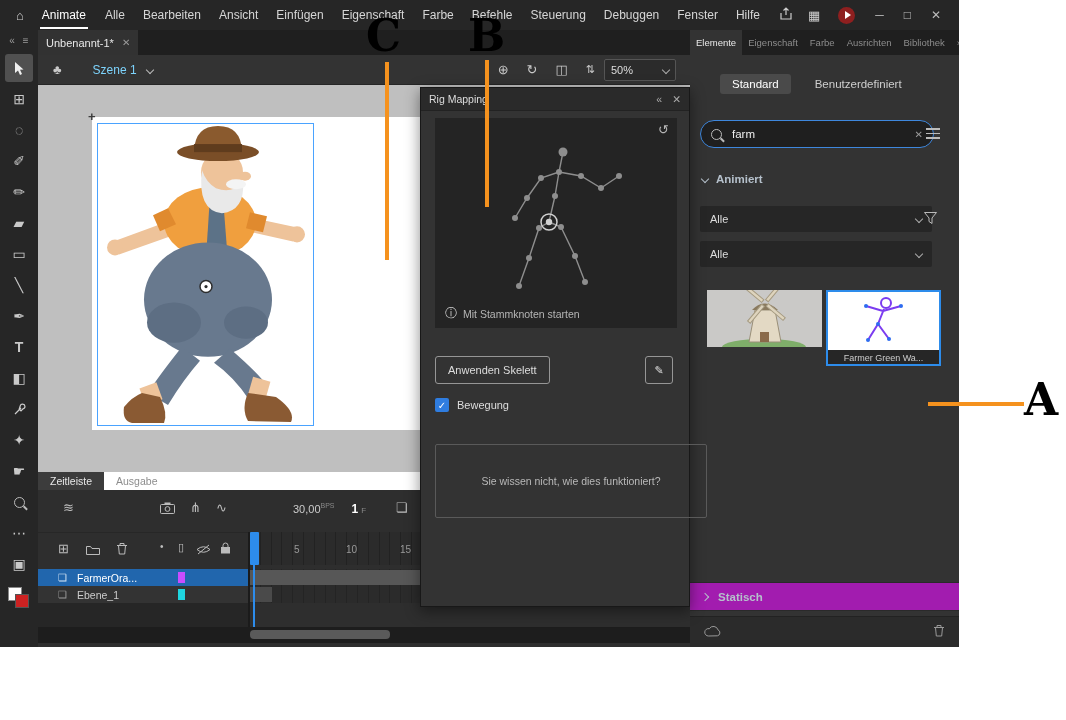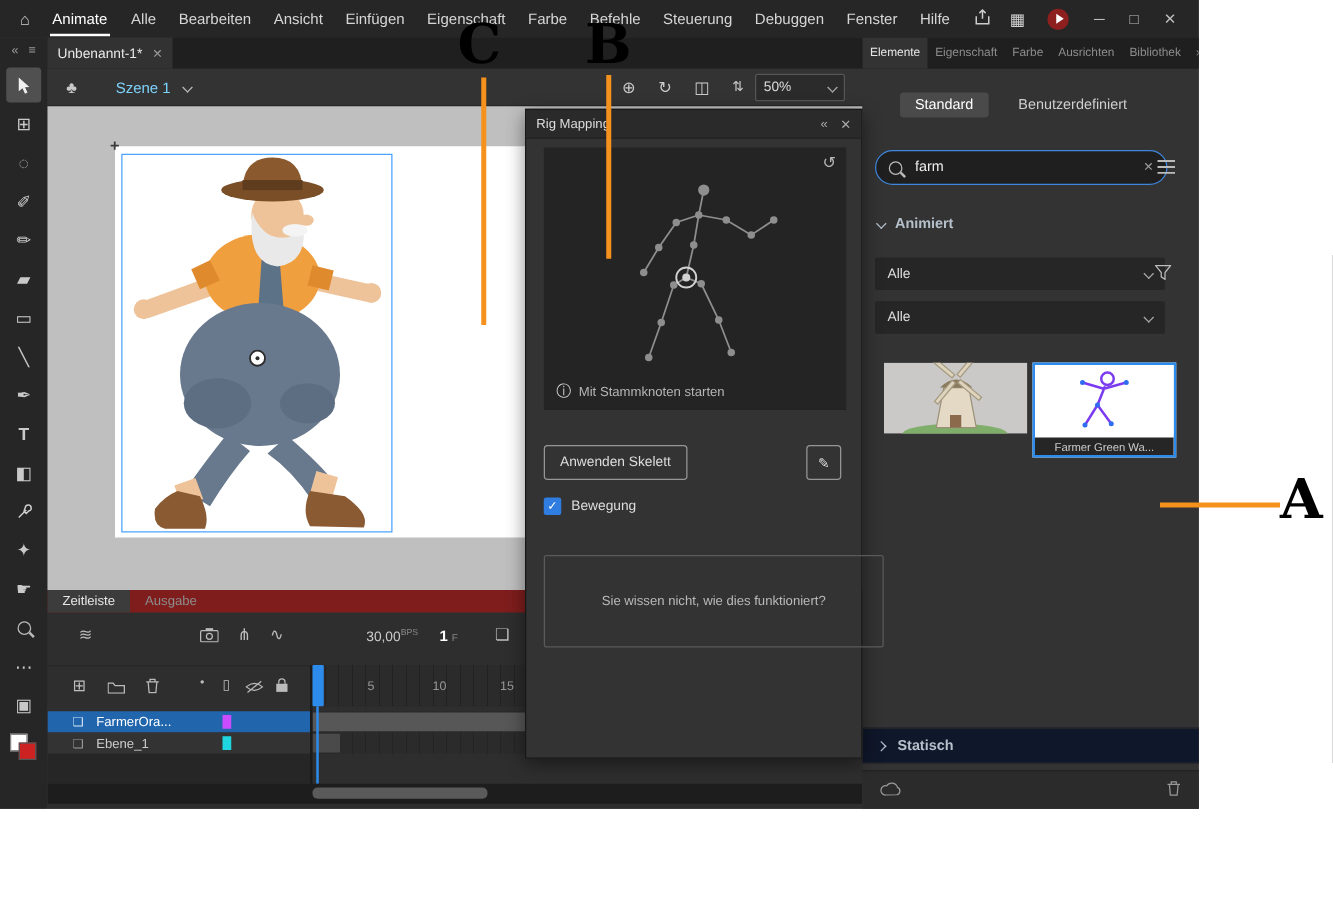--- a/index.html
+++ b/index.html
@@ -58,25 +58,25 @@
   .searchbox{position:absolute;left:10px;width:212px;height:26px;background:#1f1f1f;border:1px solid #3e87dd;border-radius:14px;display:flex;align-items:center;padding:0 10px;gap:8px;}
   .searchbox input{flex:1;background:transparent;border:none;outline:none;color:#eee;font-size:11.5px;font-family:"Liberation Sans",sans-serif;}
   .mag{width:9px;height:9px;border:1.6px solid #bbb;border-radius:50%;position:relative;display:inline-block;flex:none;}
   .mag::after{content:"";position:absolute;width:5px;height:1.6px;background:#bbb;right:-4px;bottom:-2px;transform:rotate(45deg);}
   .listico{width:14px;height:11px;background:repeating-linear-gradient(#bbb 0 1.6px,transparent 1.6px 4.6px);}
   .sect{color:#b5c0cb;font-size:11.5px;font-weight:bold;display:flex;align-items:center;gap:8px;}
   .dd{position:absolute;left:10px;width:212px;height:26px;background:#262626;border-radius:2px;display:flex;align-items:center;justify-content:space-between;padding:0 10px;color:#ddd;font-size:11px;}
   .thumb{position:absolute;overflow:hidden;}
   .thumbsel{border:2px solid #2d8ceb;background:#fff;}
   .thumblabel{height:15px;background:#262626;color:#ccc;font-size:9px;display:flex;align-items:center;justify-content:center;white-space:nowrap;overflow:hidden;}
-  .staticrow{position:absolute;left:0;right:0;height:27px;background:#0f172a;border-top:1px solid #2a2a2a;border-bottom:1px solid #2a2a2a;display:flex;align-items:center;padding:0 12px;}
+  .staticrow{position:absolute;left:0;right:0;height:27px;background:#a21caf;border-top:1px solid #2a2a2a;border-bottom:1px solid #2a2a2a;display:flex;align-items:center;padding:0 12px;}
   .rbottom{position:absolute;left:0;right:0;bottom:0;height:30px;background:#2b2b2b;border-top:1px solid #222;display:flex;align-items:center;justify-content:space-between;padding:0 14px;}
   
   .tl{background:#2e2e2e;overflow:hidden;}
-  .tlhead{position:absolute;left:0;top:0;right:0;height:18px;background:#7f1d1d;display:flex;font-size:10.5px;}
+  .tlhead{position:absolute;left:0;top:0;right:0;height:18px;background:#ffffff;display:flex;font-size:10.5px;}
   .tltab{display:flex;align-items:center;padding:0 12px;color:#8d8d8d;}
   .tltab.on{background:#3c3c3c;color:#e8e8e8;}
   .tlico{color:#bdbdbd;font-size:13px;position:absolute;top:28px;}
   .fpsgrp{position:absolute;top:30px;color:#ccc;font-size:11px;}
   .framecol{position:absolute;left:212px;right:0;}
   .ruler{position:absolute;top:60px;height:33px;background:#2b2b2b;
          background-image:repeating-linear-gradient(90deg,transparent 0 9.8px,#222 9.8px 10.8px);}
   .rnum{position:absolute;top:12px;color:#999;font-size:10px;}
   .lrow{position:absolute;height:17px;display:flex;align-items:center;font-size:10.5px;}
   .chip{position:absolute;left:140px;top:3px;width:7px;height:11px;}

